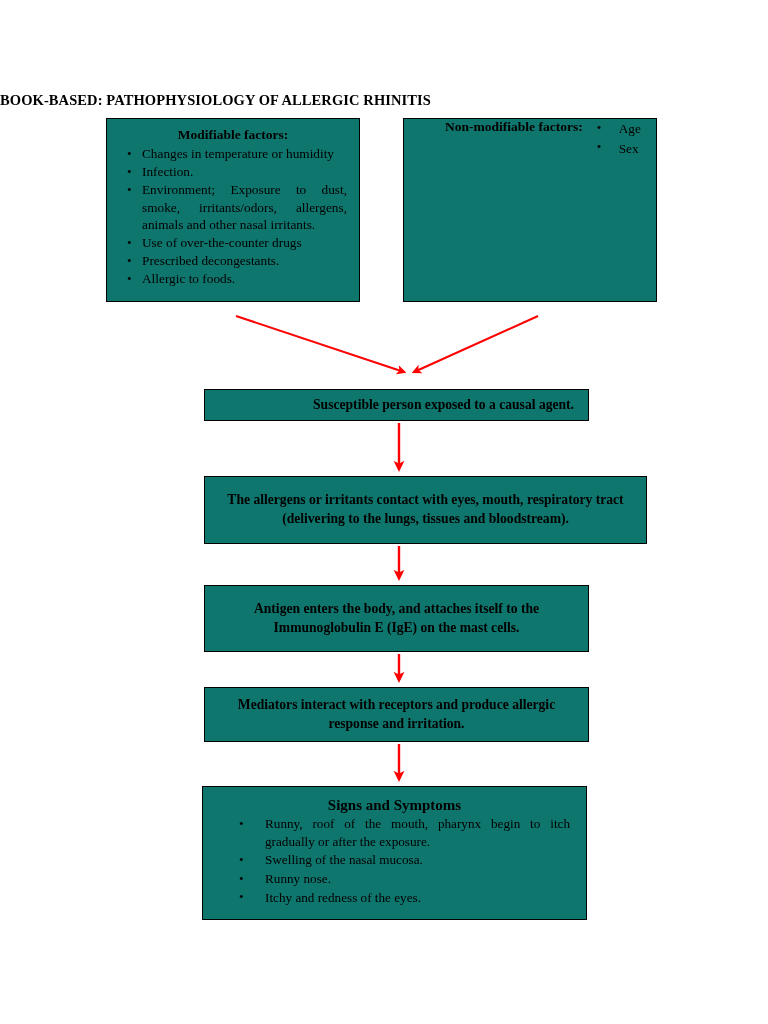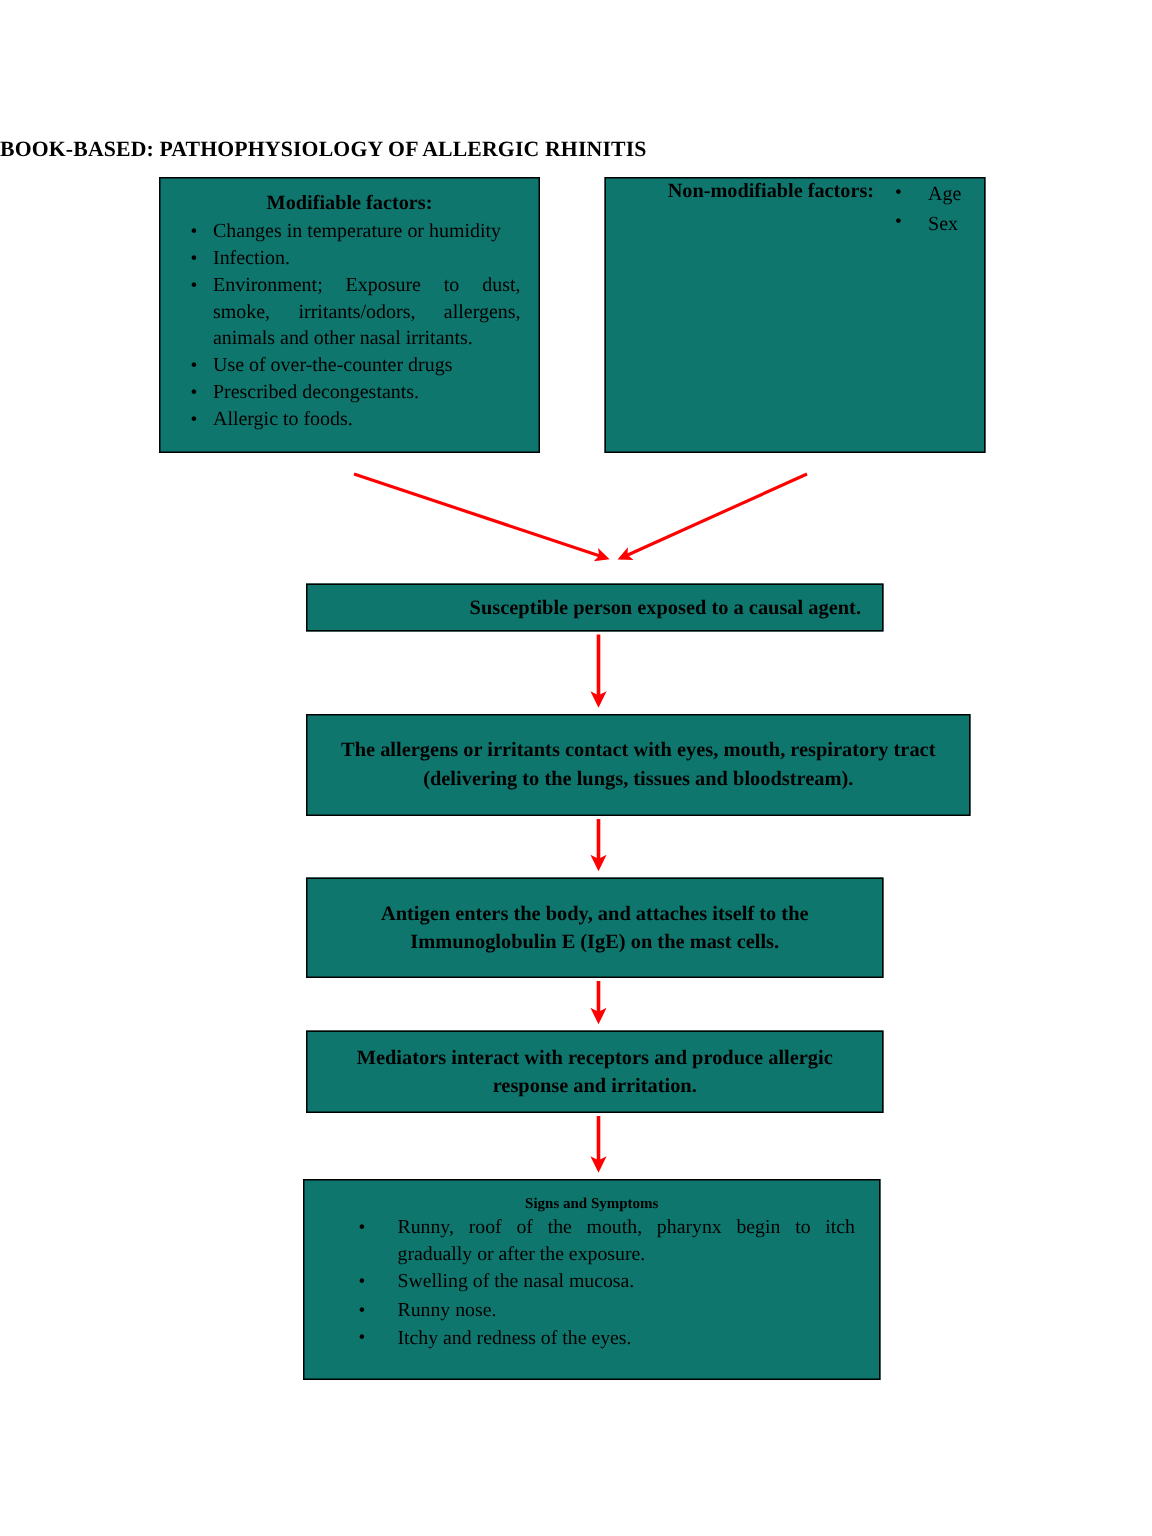--- a/index.html
+++ b/index.html
@@ -126,21 +126,21 @@
   #box-mediators   { left: 204px; top: 687px; width: 385px; height: 55px; }
 
   #box-signs {
     left: 202px;
     top: 786px;
     width: 385px;
     height: 134px;
     padding: 10px 12px 0 12px;
   }
   #box-signs .box-heading {
-    font-size: 10px;
+    font-size: 15px;
     margin-bottom: 1px;
   }
   #box-signs ul.bullets > li {
     padding-left: 50px;
     font-size: 13.2px;
     line-height: 1.34;
     margin-bottom: 1px;
   }
   #box-signs ul.bullets > li::before {
     left: 24px;

